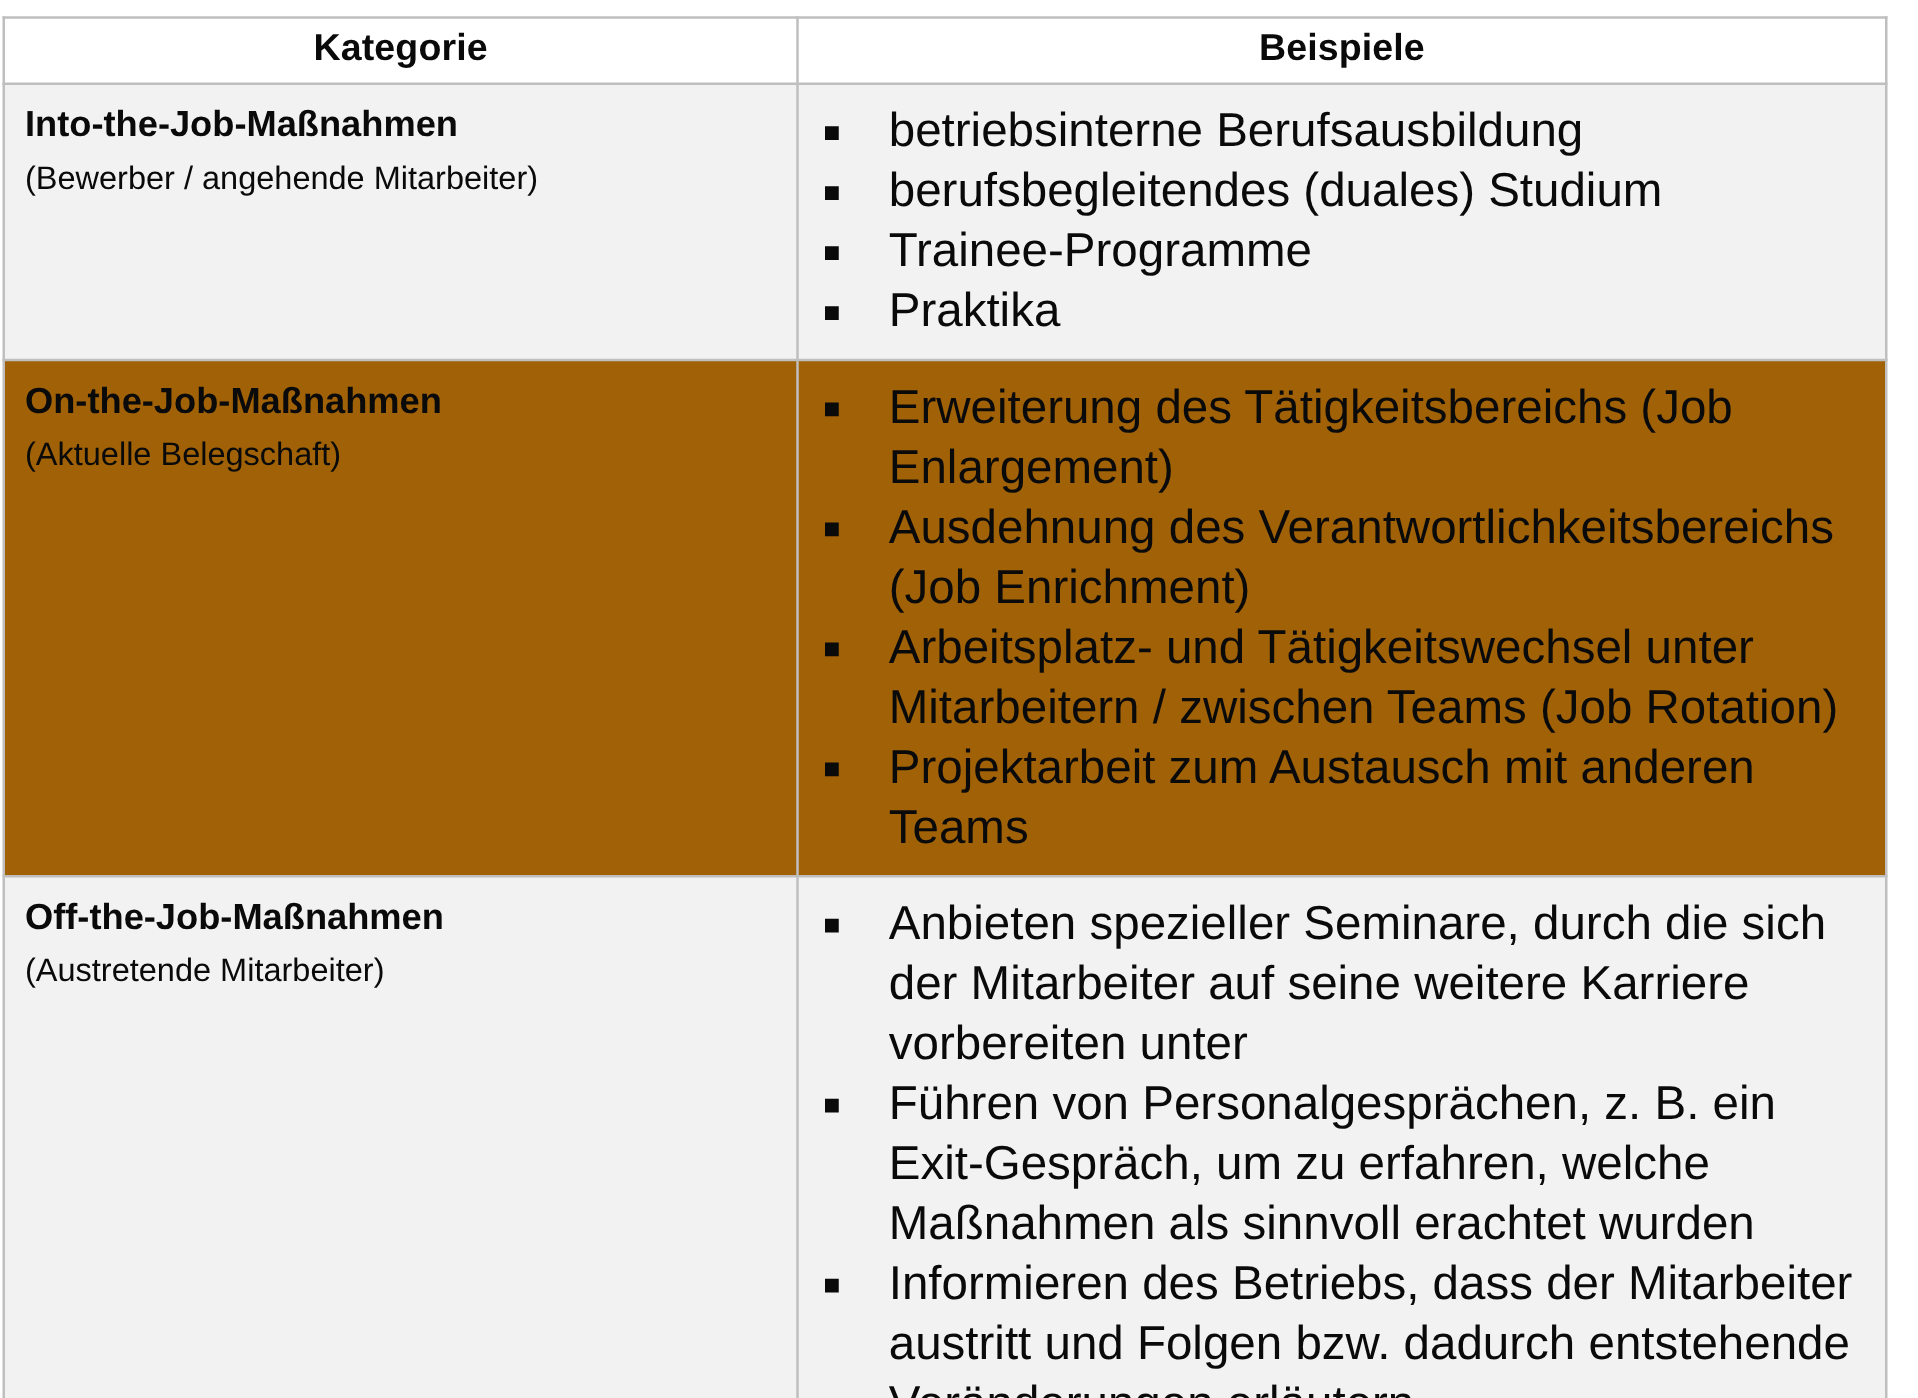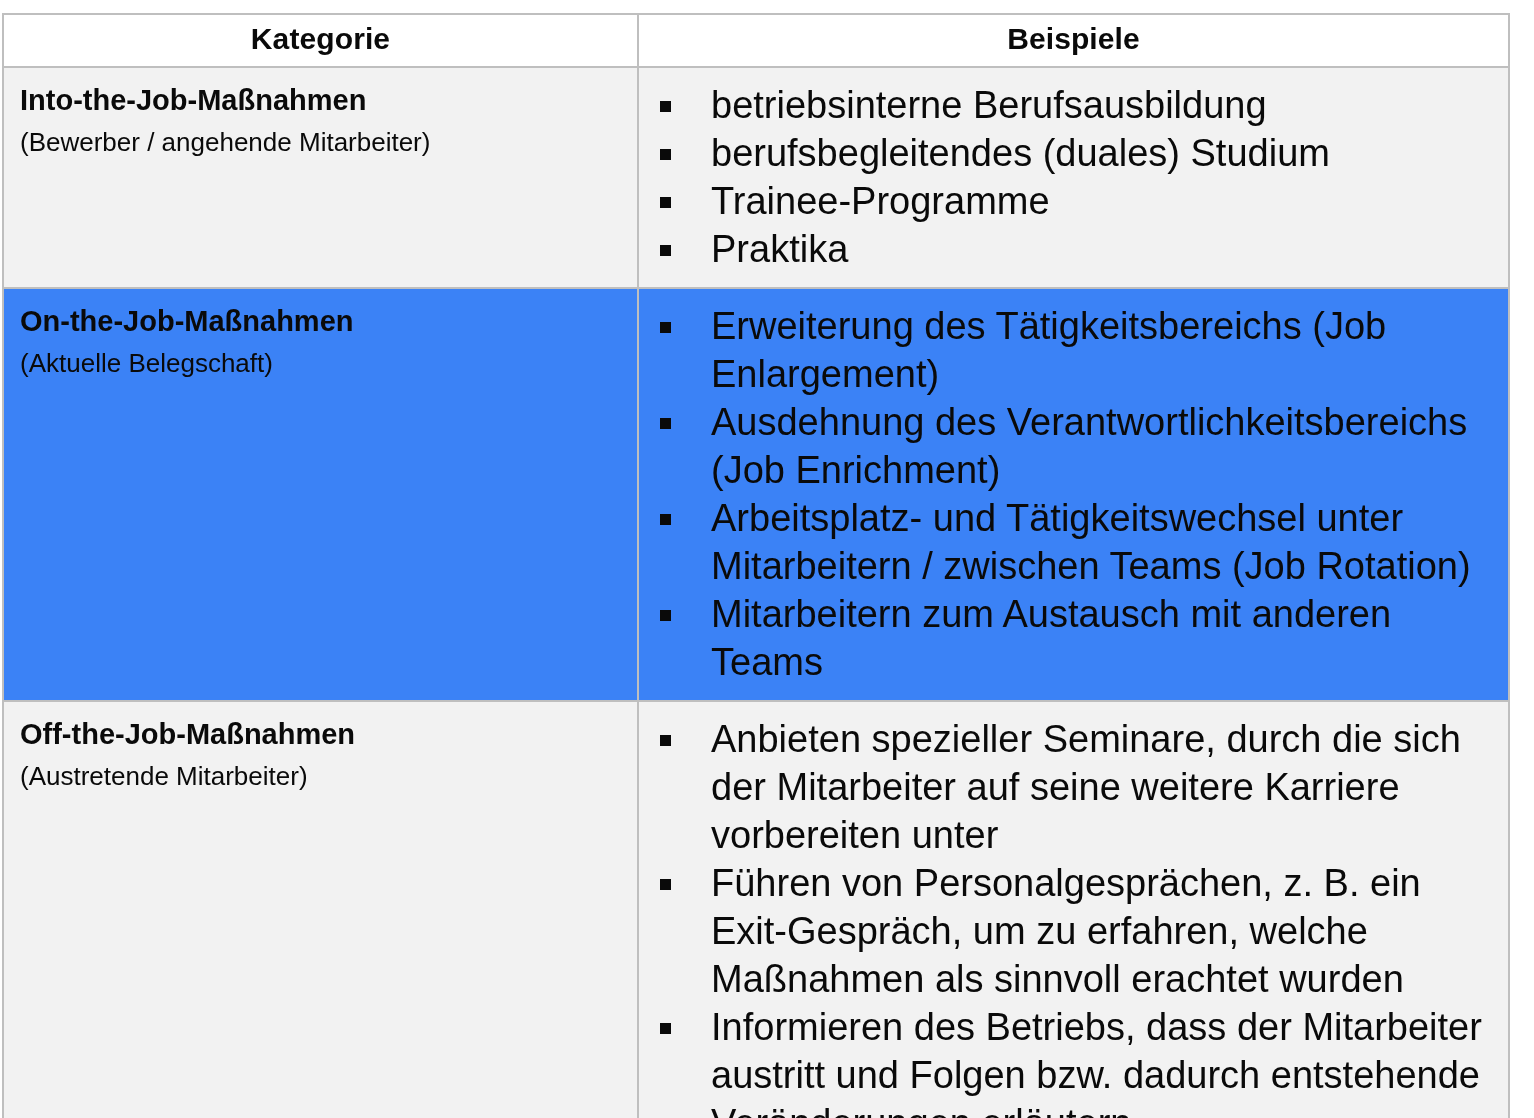--- a/index.html
+++ b/index.html
@@ -46,21 +46,21 @@
   }
 
   tbody td {
     border: 2px solid #bfbfbf;
     vertical-align: top;
     padding: 0;
     box-sizing: border-box;
   }
 
   tbody tr.shaded td { background: #f2f2f2; }
-  tbody tr.plain  td { background: #3b82f6; }
+  tbody tr.plain  td { background: #a16207; }
 
   
   .cat-cell-inner {
     padding: 11px 10px 14px 16px;
   }
   .cat-title {
     font-weight: bold;
     font-size: 29px;
     line-height: 42px;
     white-space: nowrap;
@@ -161,21 +161,21 @@
               <li>
                 <span class="bullet-square"></span>
                 <span class="li-text">Ausdehnung des Verantwortlichkeitsbereichs (Job Enrichment)</span>
               </li>
               <li>
                 <span class="bullet-square"></span>
                 <span class="li-text">Arbeitsplatz- und Tätigkeitswechsel unter Mitarbeitern / zwischen Teams (Job Rotation)</span>
               </li>
               <li>
                 <span class="bullet-square"></span>
-                <span class="li-text">Mitarbeitern zum Austausch mit anderen Teams</span>
+                <span class="li-text">Projektarbeit zum Austausch mit anderen Teams</span>
               </li>
             </ul>
           </td>
         </tr>
         <tr class="shaded row-2">
           <td>
             <div class="cat-cell-inner">
               <div class="cat-title">Off-the-Job-Maßnahmen</div>
               <div class="cat-sub">(Austretende Mitarbeiter)</div>
             </div>

